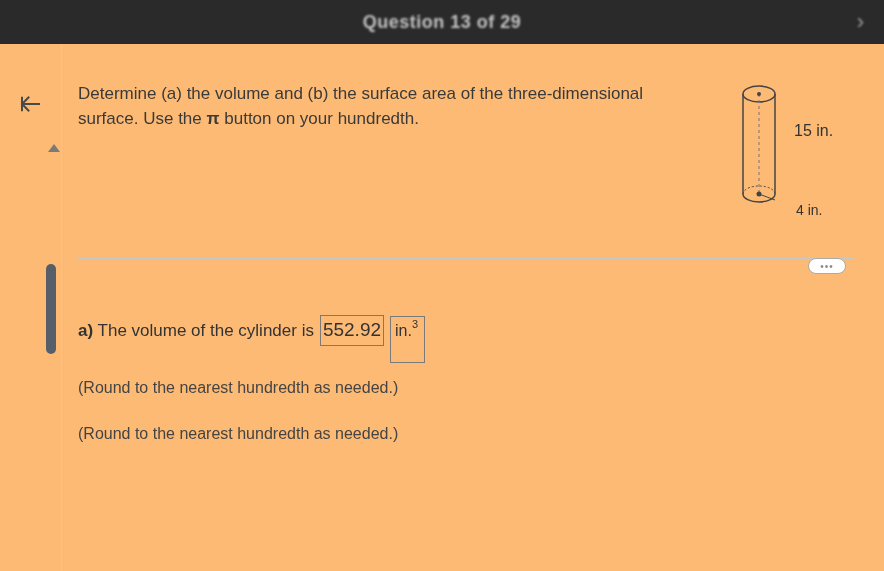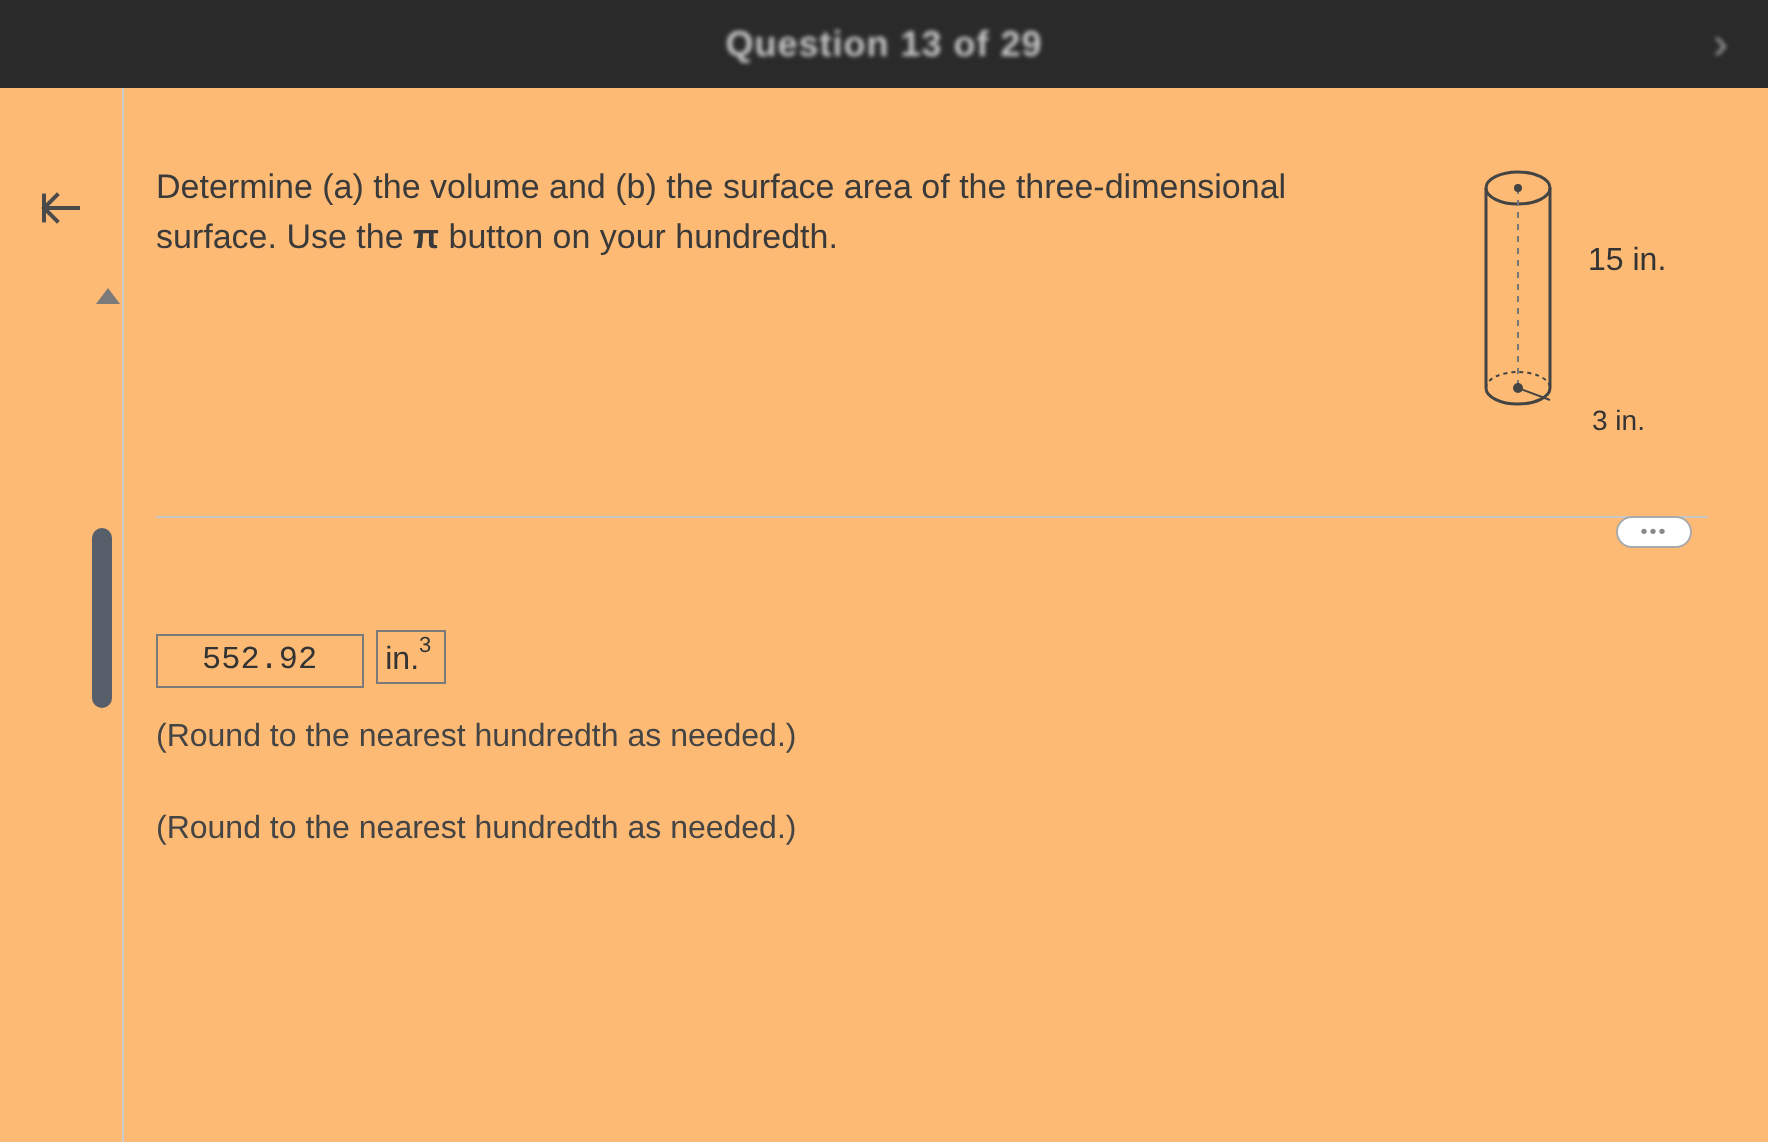--- a/index.html
+++ b/index.html
@@ -164,35 +164,34 @@
   .part-label { font-weight: 700; }
   .answer-line {
     display: flex;
     align-items: baseline;
     flex-wrap: wrap;
     gap: 6px;
   }
   .val-box {
     display: inline-block;
     border: 1.5px solid #7a7a7a;
-    padding: 2px 22px;
+    padding: 2px 2px;
     min-width: 56px;
     text-align: center;
-    font-size: 16px;
+    font-size: 19px;
     line-height: 1.3;
-    font-family: Liberation Mono, monospace;
   }
   .unit-combo {
     display: inline-flex;
     align-items: baseline;
   }
   .unit-box {
     display: inline-block;
     border: 1.5px solid #7a7a7a;
-    padding: 2px 6px 0 4px;
+    padding: 2px 6px 20px 4px;
     font-size: 16px;
     line-height: 1.3;
     position: relative;
     min-width: 34px;
   }
   .unit-box.selected {
     border: 2.5px solid #2a4fbb;
   }
   .unit-box sup {
     font-size: 11px;
@@ -242,34 +241,37 @@
           <line x1="9" y1="12" x2="9" y2="112" stroke="#444" stroke-width="1.5"></line>
           <line x1="41" y1="12" x2="41" y2="112" stroke="#444" stroke-width="1.5"></line>
           <path d="M9 112 A16 8 0 0 0 41 112" fill="none" stroke="#444" stroke-width="1.5"></path>
           <path d="M9 112 A16 8 0 0 1 41 112" fill="none" stroke="#444" stroke-width="1" stroke-dasharray="2 2"></path>
           <line x1="25" y1="12" x2="25" y2="112" stroke="#777" stroke-width="1" stroke-dasharray="3 3"></line>
           <circle cx="25" cy="12" r="2" fill="#444"></circle>
           <circle cx="25" cy="112" r="2.5" fill="#444"></circle>
           <line x1="25" y1="112" x2="41" y2="118" stroke="#444" stroke-width="1"></line>
         </svg>
         <div class="dim-h">15 in.</div>
-        <div class="dim-r">3 in.</div>
+        <div class="dim-r">4 in.</div>
       </div>
     </div>
 
     <hr class="divider">
 
     <div class="options-bubble">
       <span>•••</span>
     </div>
 
     <div class="answers">
 
       <div class="answer-block">
         <div class="answer-line">
+          <span>
+            <span class="part-label">a)</span><span> The volume of the cylinder is </span>
+          </span>
           <span class="val-box">552.92</span>
           <span class="unit-combo">
             <span class="unit-box">
               <span>in.</span><sup>3</sup>
             </span>
           </span>
         </div>
         <div class="hint">(Round to the nearest hundredth as needed.)</div>
       </div>
 

